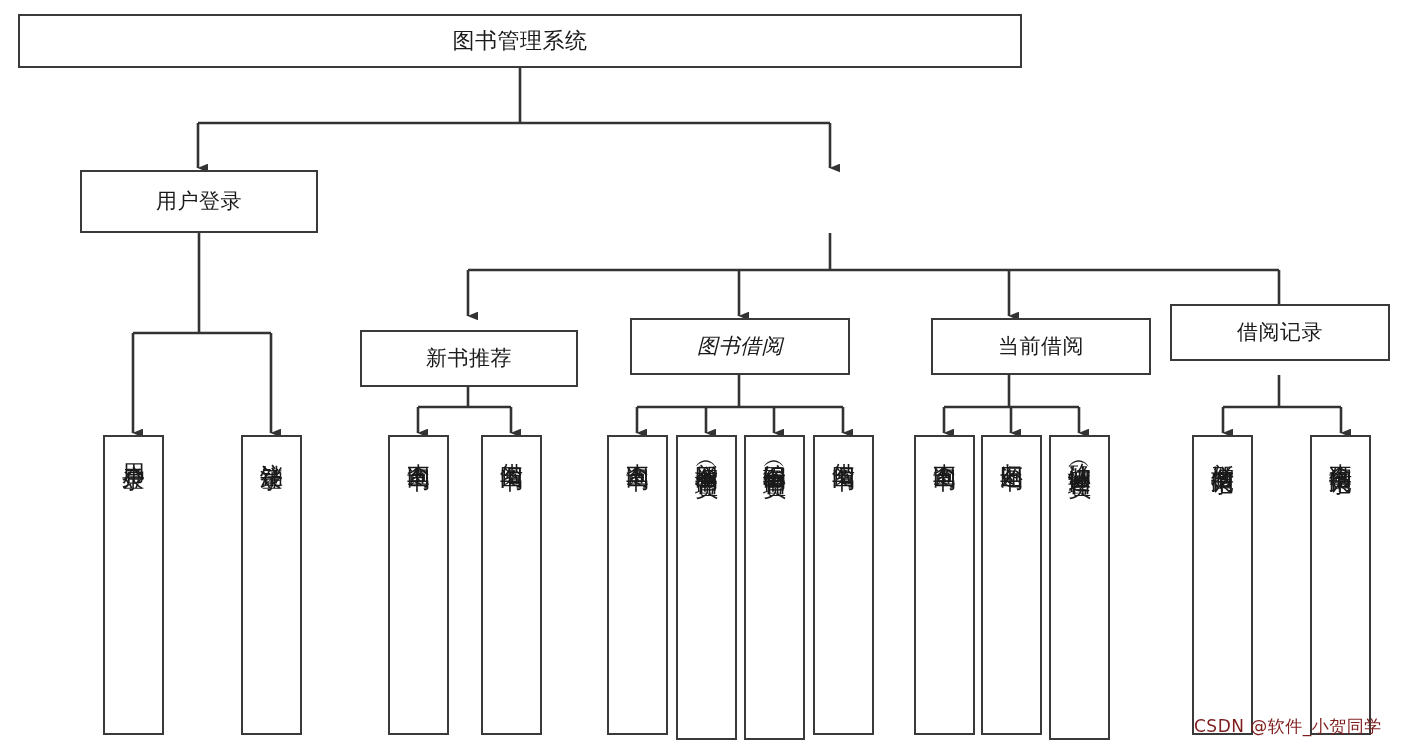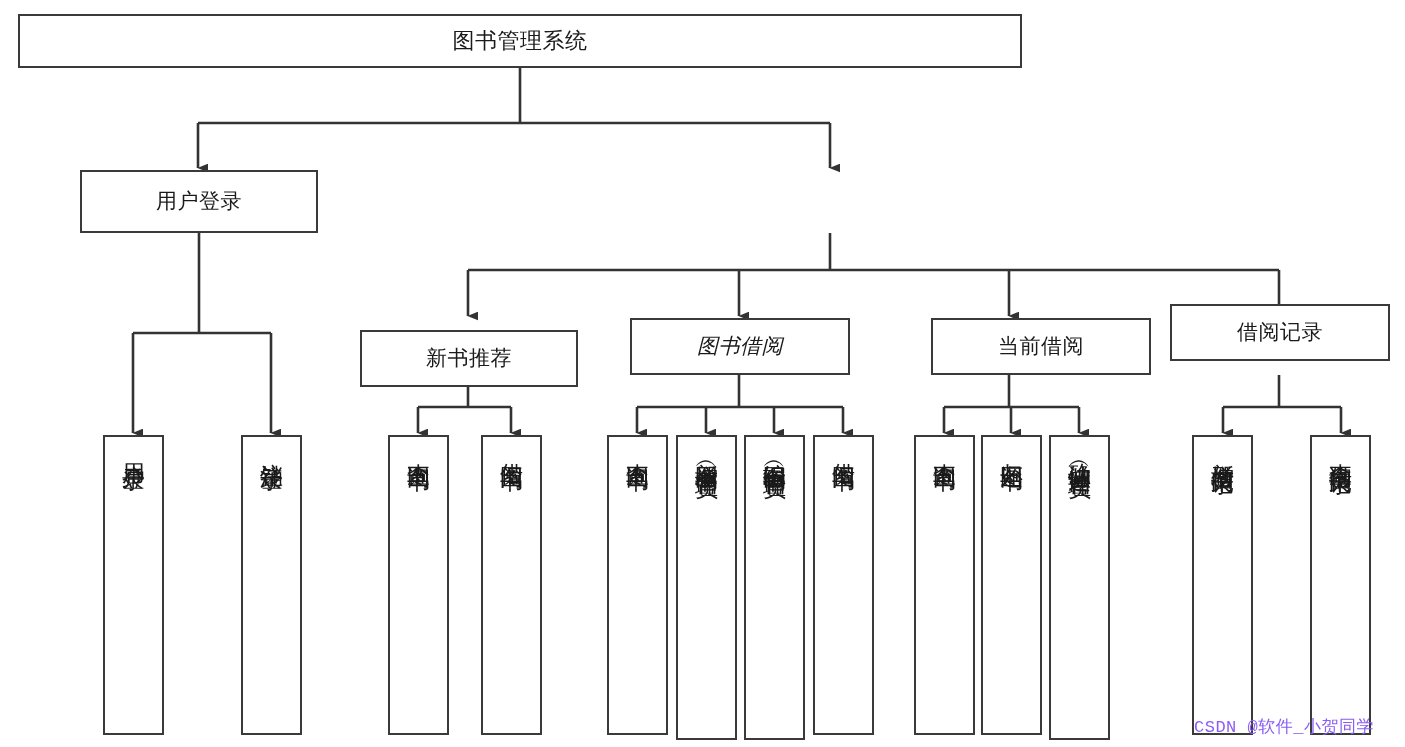--- a/index.html
+++ b/index.html
@@ -60,25 +60,24 @@
   .node.v .label {
     writing-mode: vertical-rl;
     text-orientation: upright;
     font-size: 23px;
     letter-spacing: 2px;
     white-space: nowrap;
   }
   .watermark {
     position: absolute;
     font-size: 17px;
-    color: #8b5cf6;
+    color: #7f1d1d;
     white-space: nowrap;
     z-index: 5;
     letter-spacing: 0.5px;
-    font-family: Liberation Mono, monospace;
   }
 </style>
 </head>
 <body>
 
 <div id="diagram-root">
 
   <svg class="connectors" viewBox="0 0 1405 747">
     <defs>
       <marker id="arrowhead" markerWidth="9" markerHeight="11" refX="4.5" refY="10.4" orient="auto" markerUnits="userSpaceOnUse">

